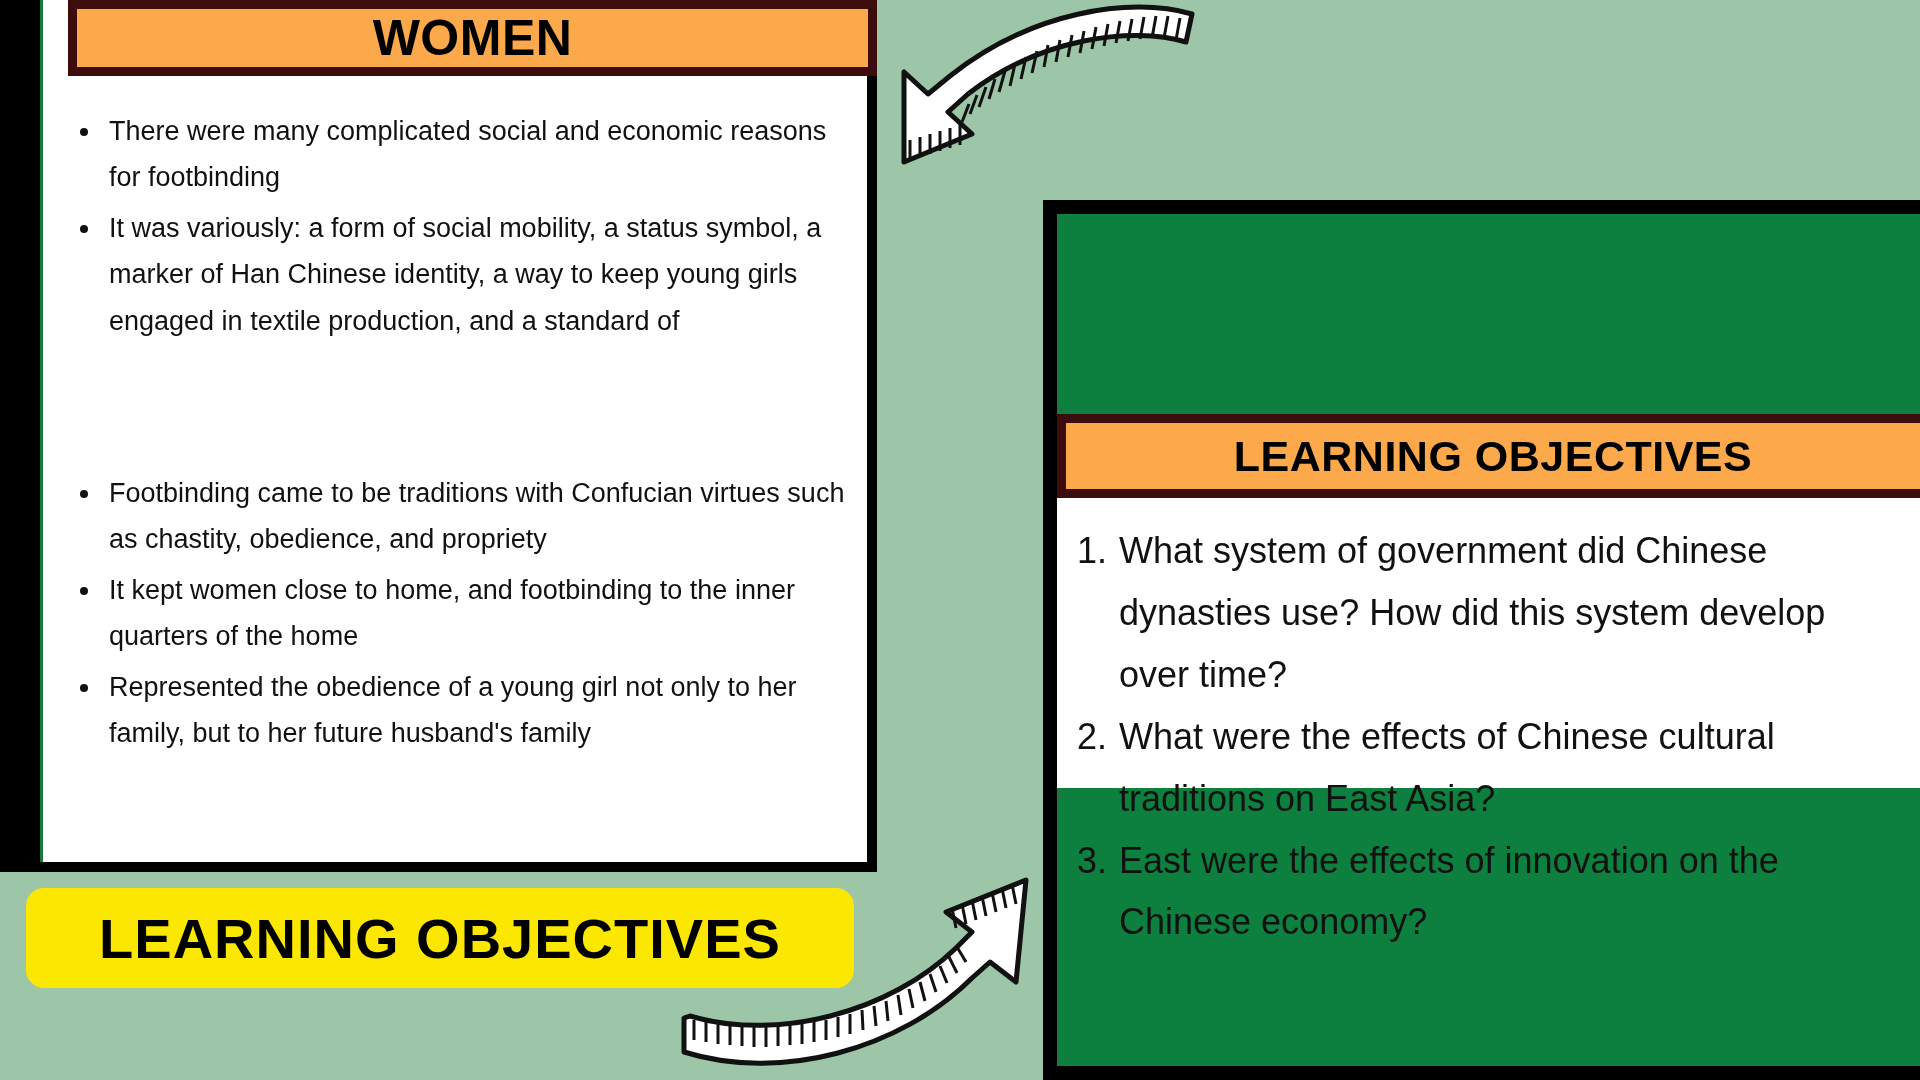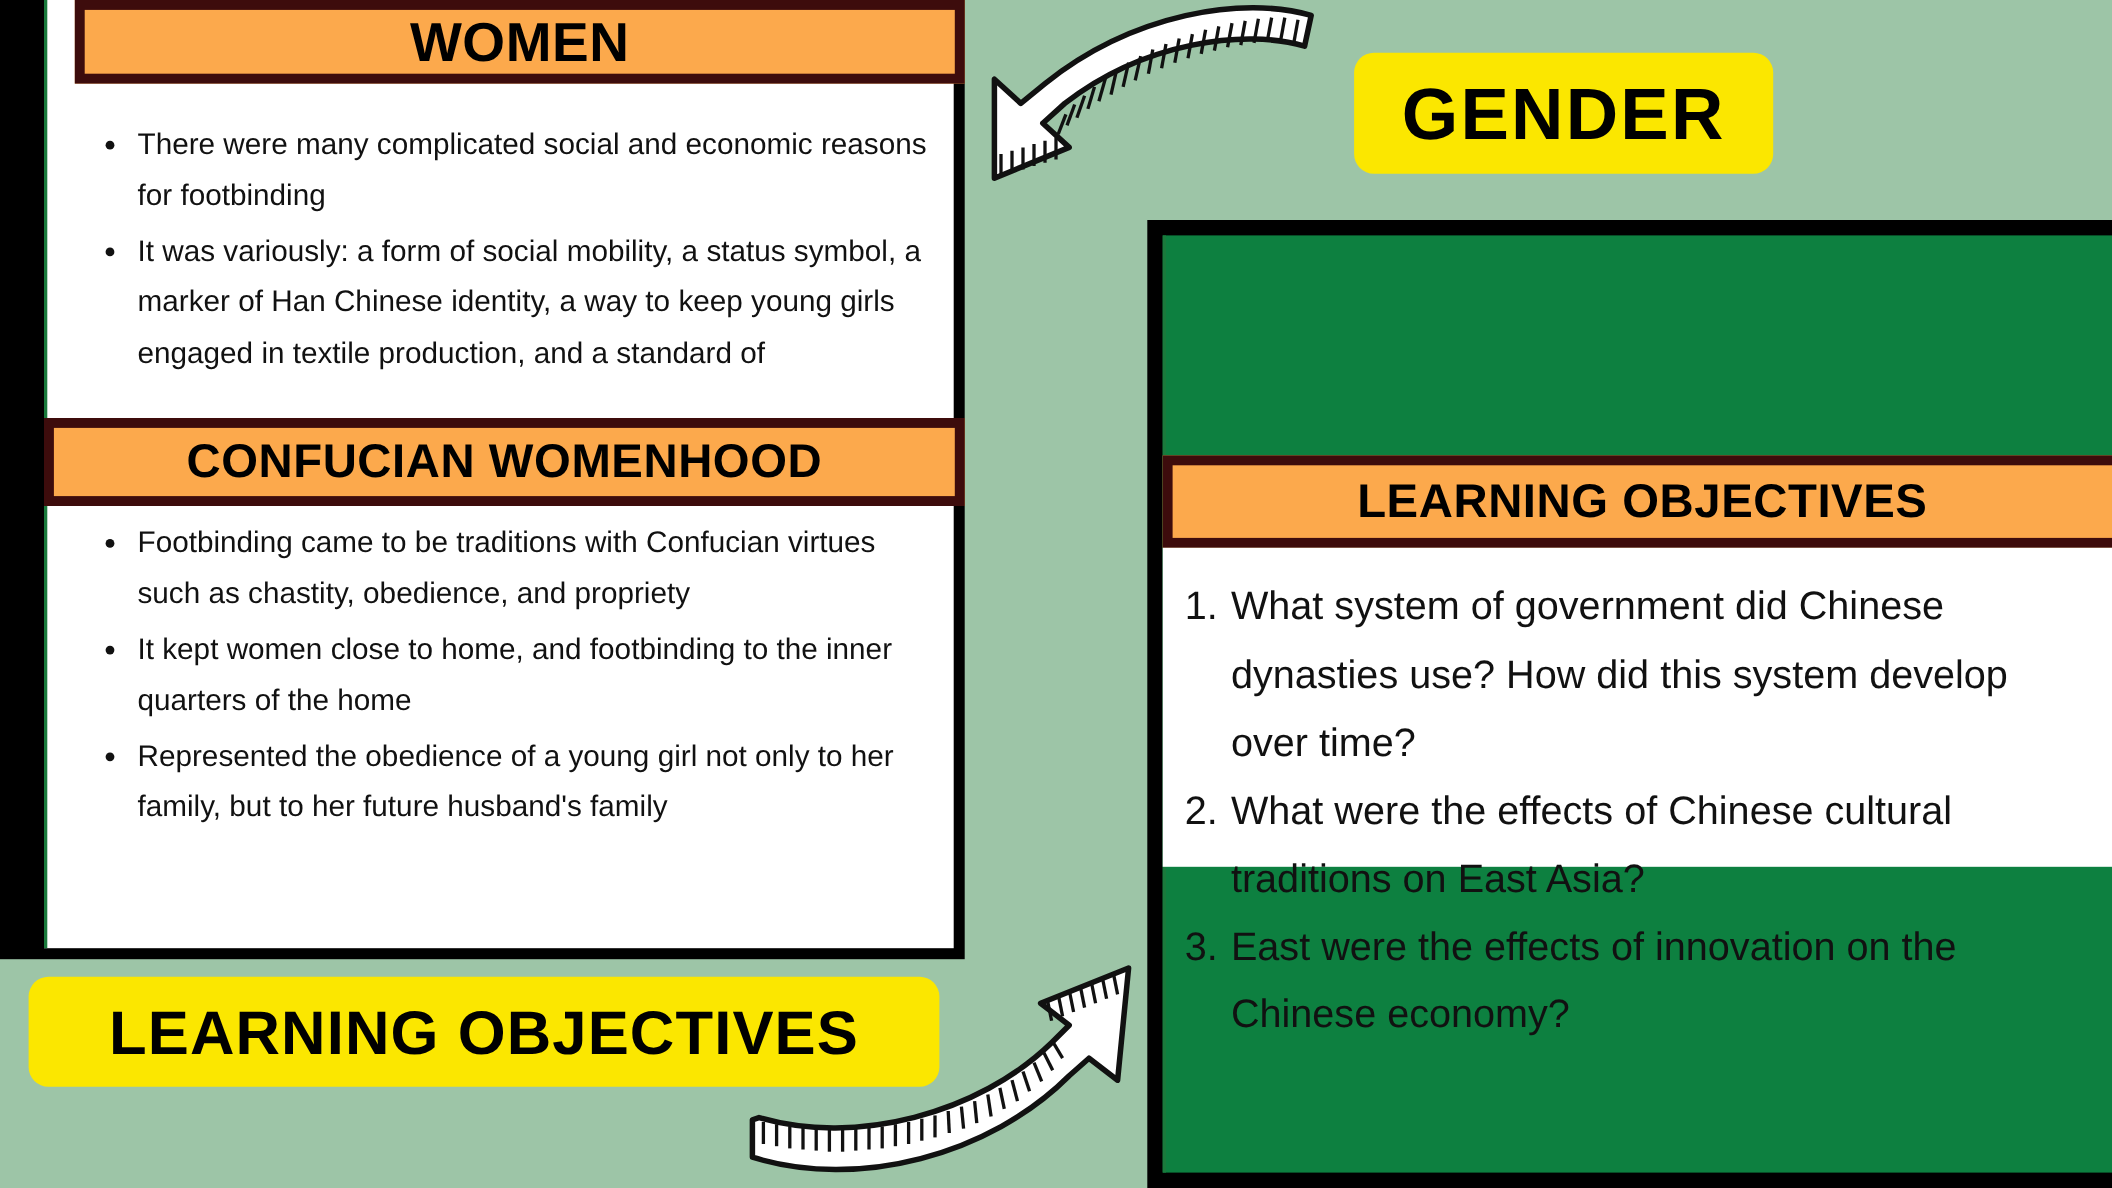--- a/index.html
+++ b/index.html
@@ -54,21 +54,21 @@
     position:absolute;left:20px;top:470px;right:10px;
   }
   ul.bullets{
     margin:0;padding:0 0 0 40px;
     list-style:disc;
   }
   ul.bullets li{
     font-size:27px;
     line-height:1.72;
     color:#111;
-    margin:0 0 4px 16px;
+    margin:0 0 4px 0;
     padding-left:6px;
   }
 
   
   .right-panel{
     position:absolute;
     left:1043px; top:200px;
     width:900px; height:880px;
     background:#000000;
     box-sizing:border-box;
@@ -133,23 +133,20 @@
         <span>WOMEN</span>
       </div>
 
       <div class="left-list-a">
         <ul class="bullets">
           <li>There were many complicated social and economic reasons for footbinding</li>
           <li>It was variously: a form of social mobility, a status symbol, a marker of Han Chinese identity, a way to keep young girls engaged in textile production, and a standard of</li>
         </ul>
       </div>
 
-      <div class="orange-bar bar-confucian">
-        <span>CONFUCIAN WOMENHOOD</span>
-      </div>
 
       <div class="left-list-b">
         <ul class="bullets">
           <li>Footbinding came to be traditions with Confucian virtues such as chastity, obedience, and propriety</li>
           <li>It kept women close to home, and footbinding to the inner quarters of the home</li>
           <li> Represented the obedience of a young girl not only to her family, but to her future husband's family</li>
         </ul>
       </div>
 
     </div>
@@ -166,23 +163,20 @@
         <ol class="numbers">
           <li>What system of government did Chinese dynasties use? How did this system develop over time?</li>
           <li>What were the effects of Chinese cultural traditions on East Asia?</li>
           <li>East were the effects of innovation on the Chinese economy?</li>
         </ol>
       </div>
 
     </div>
   </div>
 
-  <div class="badge badge-gender">
-    <span>GENDER</span>
-  </div>
 
   <div class="badge badge-lo">
     <span>LEARNING OBJECTIVES</span>
   </div>
 
   <div class="arrow arrow-top">
     <svg viewBox="0 0 330 190" width="330" height="190" xmlns="http://www.w3.org/2000/svg">
       <g fill="none" stroke="#111" stroke-width="4" stroke-linejoin="round" stroke-linecap="round">
         <path d="M312 20 C250 2 150 18 70 82 L48 100 L24 78 L24 168 L92 140 L68 118 L88 100 C160 44 252 32 306 48 Z" fill="#ffffff" stroke="#111" stroke-width="5"></path>
       </g>

